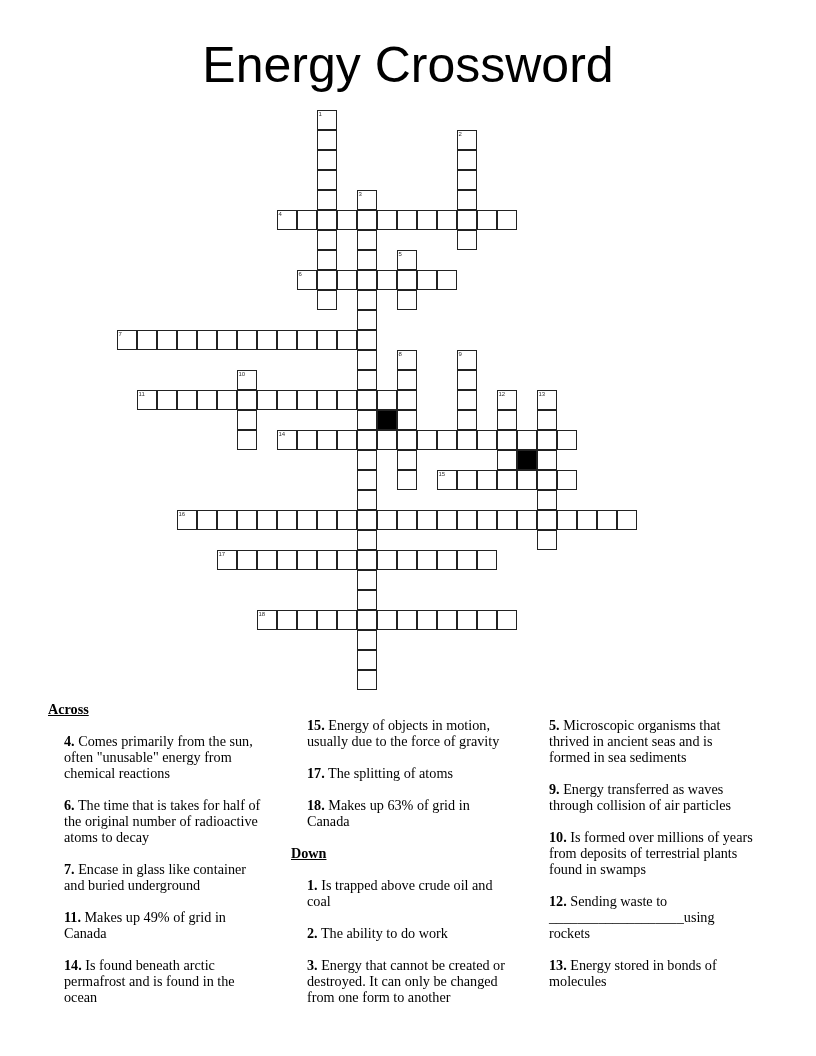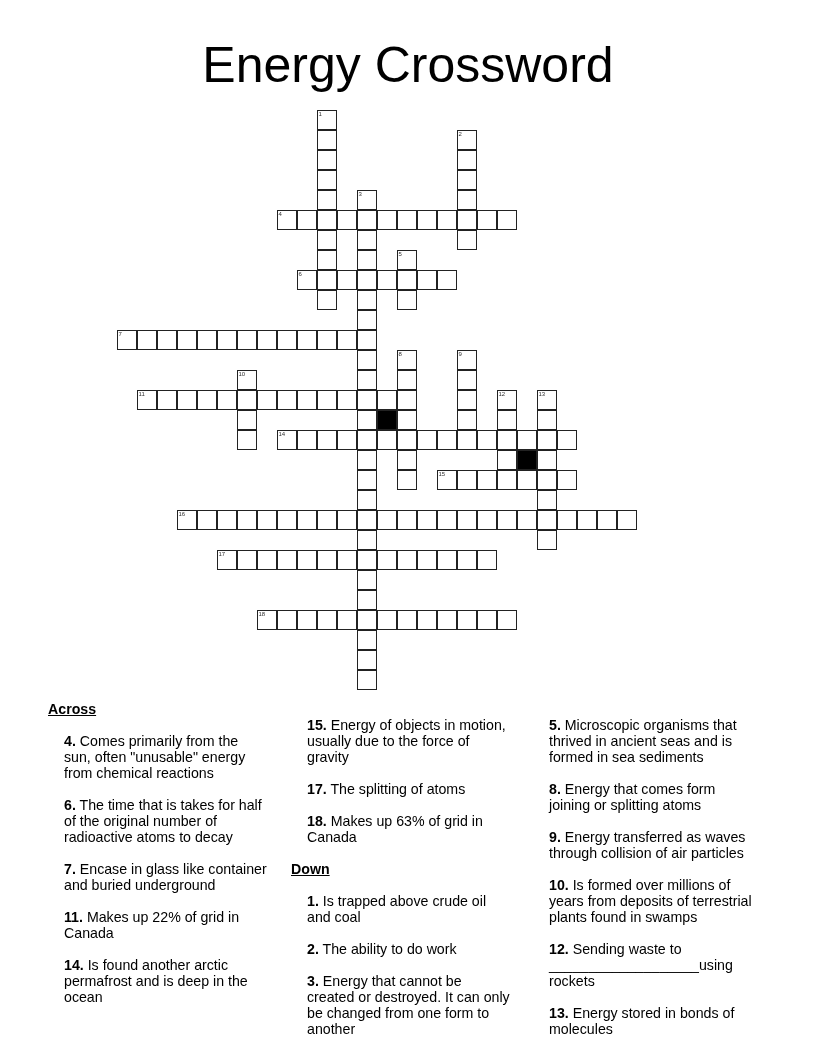--- a/index.html
+++ b/index.html
@@ -3,21 +3,21 @@
 <meta charset="utf-8">
 <style>
   html, body { margin: 0; padding: 0; background: #ffffff; }
   body { width: 816px; height: 1056px; position: relative; overflow: hidden; font-family: "Liberation Sans", sans-serif; color: #000; }
   .title { position: absolute; left: 0; top: 30px; width: 816px; text-align: center; font-size: 50px; line-height: 70px; font-weight: normal; }
   .grid { position: absolute; left: 0; top: 0; width: 816px; height: 700px; }
   .cell { position: absolute; width: 20px; height: 20px; box-sizing: border-box; border: 1.3px solid #222; background: #fff; margin-left: -0.5px; margin-top: -0.5px; }
   .cell.black { background: #000; }
   .cell .num { position: absolute; left: 1px; top: 0px; font-size: 6px; line-height: 7px; color: #333; }
   .clues { position: absolute; top: 701px; font-size: 14.2px; line-height: 16px; }
-  .clues .col { position: absolute; top: 0; }
+  .clues .col { position: absolute; top: 0; font-family: Liberation Serif, serif; }
   .heading { font-weight: bold; text-decoration: underline; margin-bottom: 2px; }
   .clue { margin: 16px; }
   .clue b { font-weight: bold; }
 </style>
 </head>
 <body>
 
 <div class="title">Energy Crossword</div>
 
 <div class="grid" id="grid">
@@ -231,33 +231,32 @@
     <div class="cell black" style="left: 377px; top: 410px;"></div>
     <div class="cell black" style="left: 517px; top: 450px;"></div>
   </div>
 
 <div class="clues">
   <div class="col" style="left:48px; width:235px;">
     <div class="heading">Across</div>
     <p class="clue"><b>4.</b><span> Comes primarily from the sun, often "unusable" energy from chemical reactions</span></p>
     <p class="clue"><b>6.</b><span> The time that is takes for half of the original number of radioactive atoms to decay</span></p>
     <p class="clue"><b>7.</b><span> Encase in glass like container and buried underground</span></p>
-    <p class="clue"><b>11.</b><span> Makes up 22% of grid in Canada</span></p>
-    <p class="clue"><b>14.</b><span> Is found another arctic permafrost and is deep in the ocean</span></p>
+    <p class="clue"><b>11.</b><span> Makes up 49% of grid in Canada</span></p>
+    <p class="clue"><b>14.</b><span> Is found beneath arctic permafrost and is found in the ocean</span></p>
   </div>
   <div class="col" style="left:291px; width:236px;">
     <p class="clue"><b>15.</b><span> Energy of objects in motion, usually due to the force of gravity</span></p>
     <p class="clue"><b>17.</b><span> The splitting of atoms</span></p>
     <p class="clue"><b>18.</b><span> Makes up 63% of grid in Canada</span></p>
     <div class="heading">Down</div>
     <p class="clue"><b>1.</b><span> Is trapped above crude oil and coal</span></p>
     <p class="clue"><b>2.</b><span> The ability to do work</span></p>
     <p class="clue"><b>3.</b><span> Energy that cannot be created or destroyed. It can only be changed from one form to another</span></p>
   </div>
   <div class="col" style="left:533px; width:240px;">
     <p class="clue"><b>5.</b><span> Microscopic organisms that thrived in ancient seas and is formed in sea sediments</span></p>
-    <p class="clue"><b>8.</b><span> Energy that comes form joining or splitting atoms</span></p>
     <p class="clue"><b>9.</b><span> Energy transferred as waves through collision of air particles</span></p>
     <p class="clue"><b>10.</b><span> Is formed over millions of years from deposits of terrestrial plants found in swamps</span></p>
     <p class="clue"><b>12.</b><span> Sending waste to ___________________using rockets</span></p>
     <p class="clue"><b>13.</b><span> Energy stored in bonds of molecules</span></p>
   </div>
 </div>
 
 </body></html>

